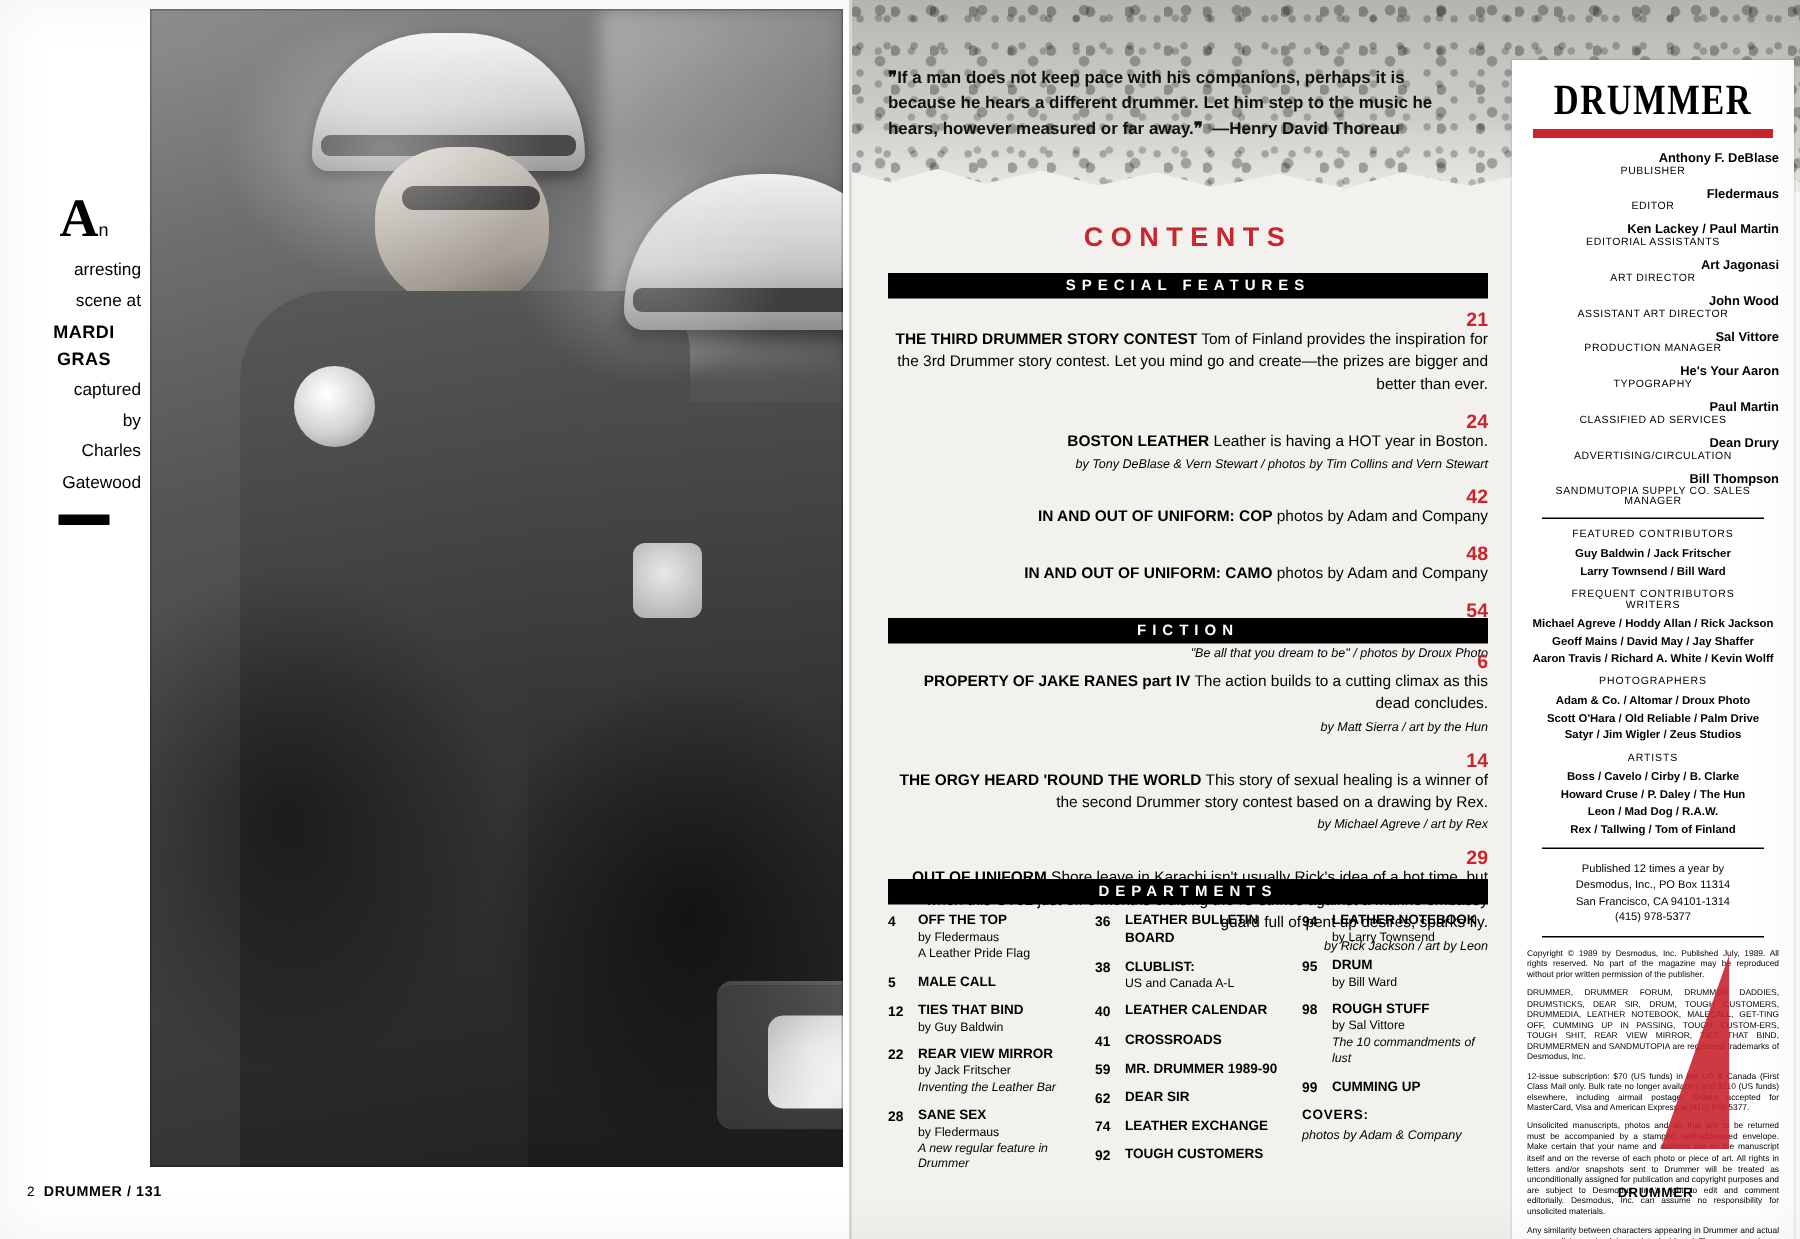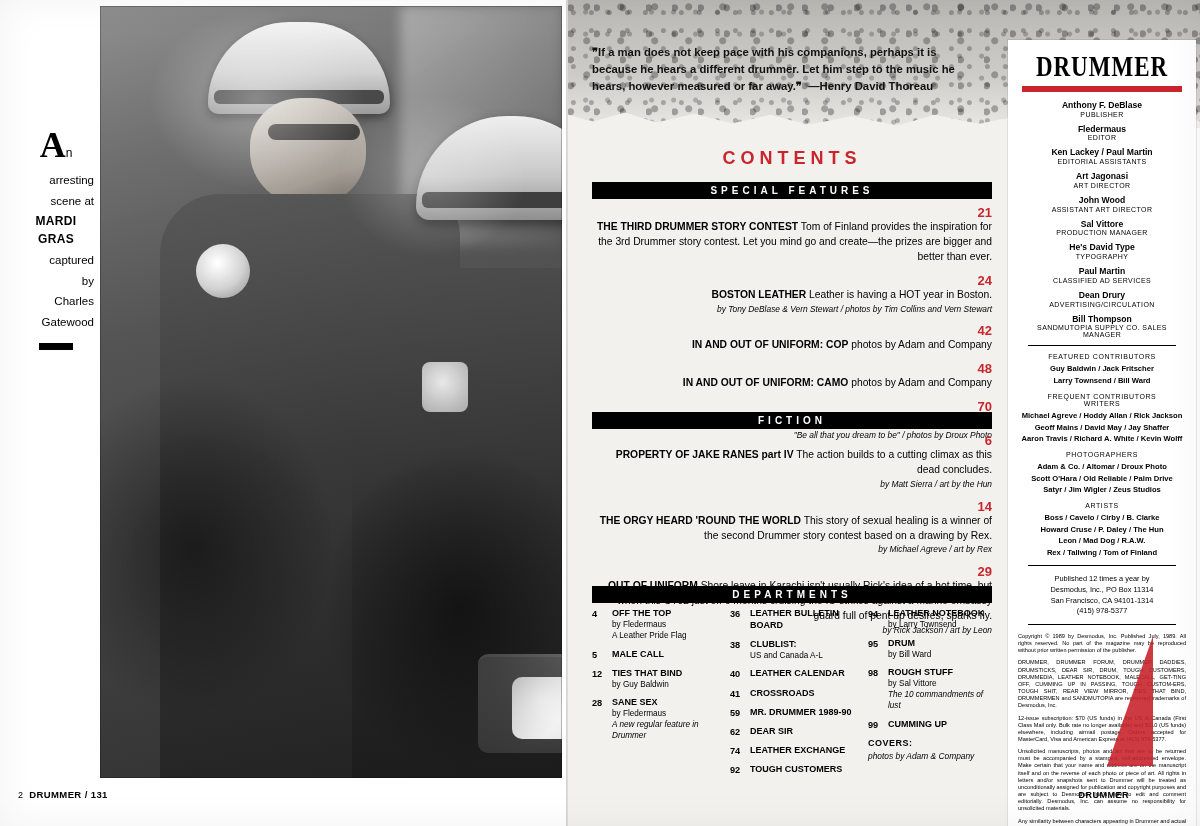--- a/index.html
+++ b/index.html
@@ -101,21 +101,21 @@
   .covers .ch{font-weight:bold;font-size:9px;letter-spacing:.5px;}
   .covers .cs{font-style:italic;font-size:8.4px;margin-top:1px;}
 
   
   .masthead{position:absolute;left:440px;top:40px;width:168px;background:#ffffff;padding:10px 10px 14px;
     text-align:center;box-shadow:0 0 0 1px rgba(0,0,0,.08);}
   .mh-logo{font-family:"Liberation Serif",serif;font-weight:bold;font-size:23px;letter-spacing:1px;
     transform:scaleY(1.25);margin:4px 0 6px;}
   .mh-rule{height:6px;background:#c8252c;margin:6px 4px 8px;}
   .mh-rule.thin{height:1px;background:#000;margin:7px 10px;}
-  .mh-name{font-weight:bold;font-size:8.6px;line-height:1.25;}
+  .mh-name{font-weight:bold;font-size:8.6px;line-height:1.25;text-align:right;}
   .mh-role{font-size:7px;letter-spacing:.4px;margin-bottom:6px;}
   .mh-head{font-size:7px;letter-spacing:.6px;margin:7px 0 3px;}
   .mh-list{font-weight:bold;font-size:7.6px;line-height:1.5;}
   .mh-pub{font-size:7.4px;line-height:1.45;margin-top:8px;}
   .mh-fine{text-align:justify;font-size:5.6px;line-height:1.28;margin-top:8px;}
   .mh-fine p{margin:0 0 5px;}
   .folio-right{position:absolute;right:24px;bottom:26px;font-weight:bold;font-size:9px;letter-spacing:.5px;}
   .red-wedge{position:absolute;right:0;bottom:60px;width:46px;height:130px;background:#c8252c;
     clip-path:polygon(100% 0,100% 100%,0 100%);opacity:.9;}
   .gutter{position:absolute;left:566px;top:0;width:6px;height:826px;
@@ -198,21 +198,21 @@
         <div class="pg">42</div>
         <div class="ttl"><span>IN AND OUT OF UNIFORM: COP</span><span class="desc"> photos by Adam and Company</span></div>
       </div>
 
       <div class="ent">
         <div class="pg">48</div>
         <div class="ttl"><span>IN AND OUT OF UNIFORM: CAMO</span><span class="desc"> photos by Adam and Company</span></div>
       </div>
 
       <div class="ent">
-        <div class="pg">70</div>
+        <div class="pg">54</div>
         <div class="ttl">JOHN SCANCARELLA, MR. NORTHEAST DRUMMER 1988-89</div>
         <div class="byline">"Be all that you dream to be" / photos by Droux Photo</div>
       </div>
     </div>
 
     <div class="band fic">FICTION</div>
     <div class="entries fict">
 
       <div class="ent">
         <div class="pg">6</div>
@@ -249,20 +249,28 @@
           <div class="dnum">5</div>
           <div class="dtxt">
             <div class="dtitle">MALE CALL</div>
           </div>
         </div>
         <div class="drow">
           <div class="dnum">12</div>
           <div class="dtxt">
             <div class="dtitle">TIES THAT BIND</div>
             <div class="dsub">by Guy Baldwin</div>
+          </div>
+        </div>
+        <div class="drow">
+          <div class="dnum">22</div>
+          <div class="dtxt">
+            <div class="dtitle">REAR VIEW MIRROR</div>
+            <div class="dsub">by Jack Fritscher</div>
+            <div class="dsub i">Inventing the Leather Bar</div>
           </div>
         </div>
         <div class="drow">
           <div class="dnum">28</div>
           <div class="dtxt">
             <div class="dtitle">SANE SEX</div>
             <div class="dsub">by Fledermaus</div>
             <div class="dsub i">A new regular feature in Drummer</div>
           </div>
         </div>
@@ -365,21 +373,21 @@
       <div class="mh-name">Fledermaus</div>
       <div class="mh-role">EDITOR</div>
       <div class="mh-name">Ken Lackey / Paul Martin</div>
       <div class="mh-role">EDITORIAL ASSISTANTS</div>
       <div class="mh-name">Art Jagonasi</div>
       <div class="mh-role">ART DIRECTOR</div>
       <div class="mh-name">John Wood</div>
       <div class="mh-role">ASSISTANT ART DIRECTOR</div>
       <div class="mh-name">Sal Vittore</div>
       <div class="mh-role">PRODUCTION MANAGER</div>
-      <div class="mh-name">He's David Type</div>
+      <div class="mh-name">He's Your Aaron</div>
       <div class="mh-role">TYPOGRAPHY</div>
       <div class="mh-name">Paul Martin</div>
       <div class="mh-role">CLASSIFIED AD SERVICES</div>
       <div class="mh-name">Dean Drury</div>
       <div class="mh-role">ADVERTISING/CIRCULATION</div>
       <div class="mh-name">Bill Thompson</div>
       <div class="mh-role">SANDMUTOPIA SUPPLY CO. SALES MANAGER</div>
 
       <div class="mh-rule thin"></div>
 

